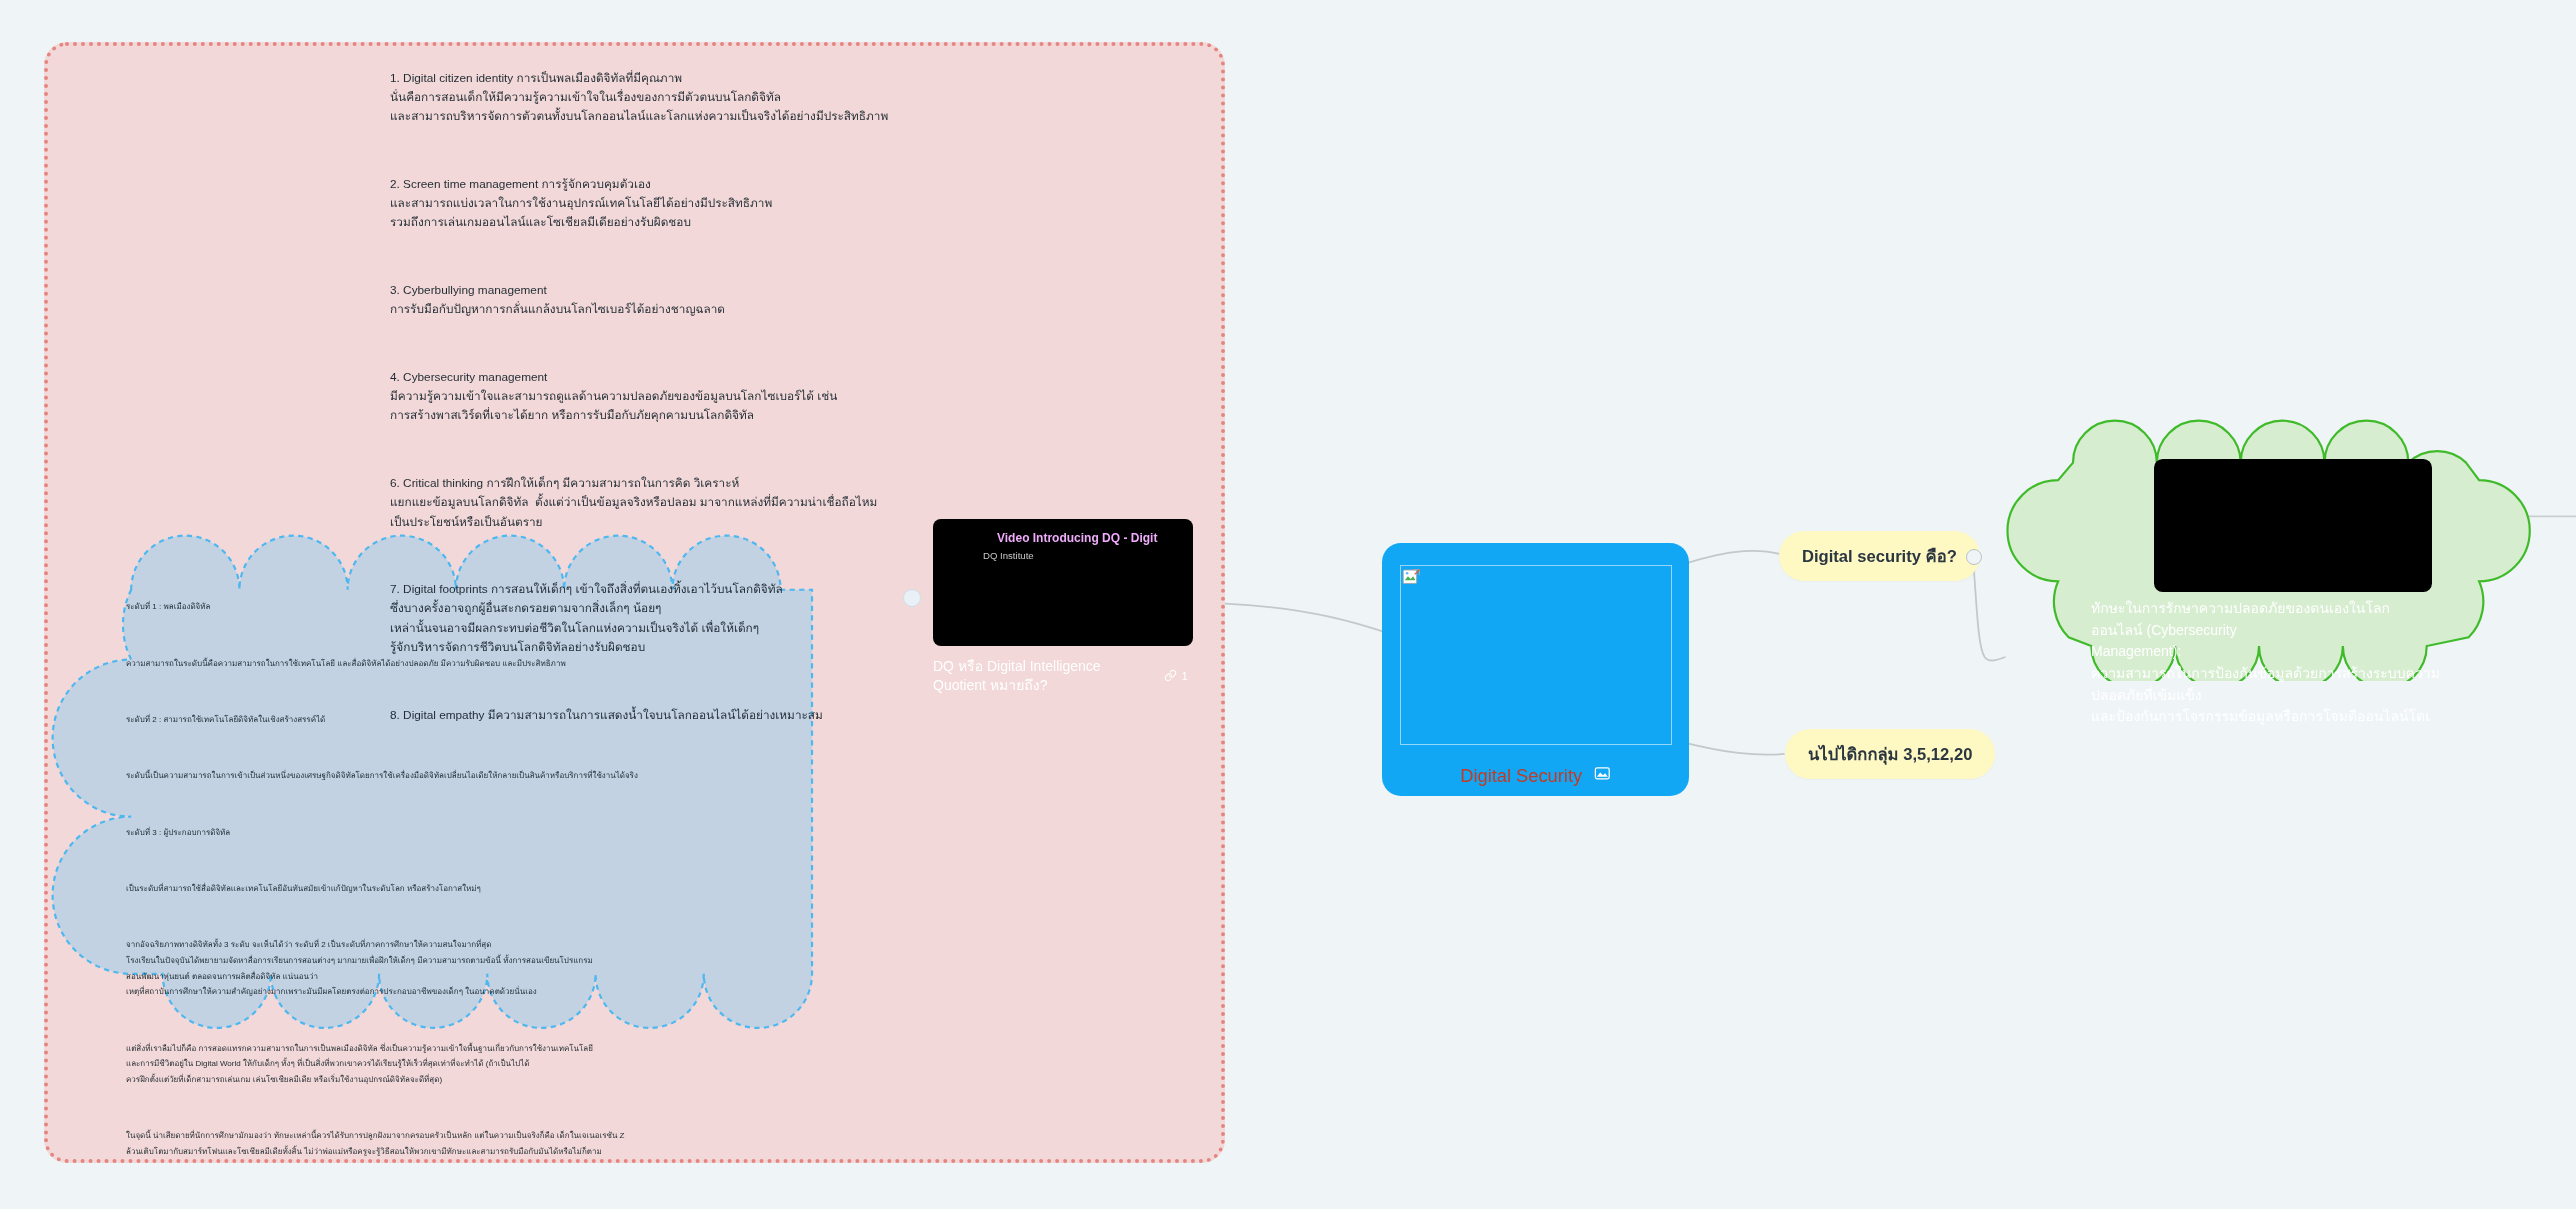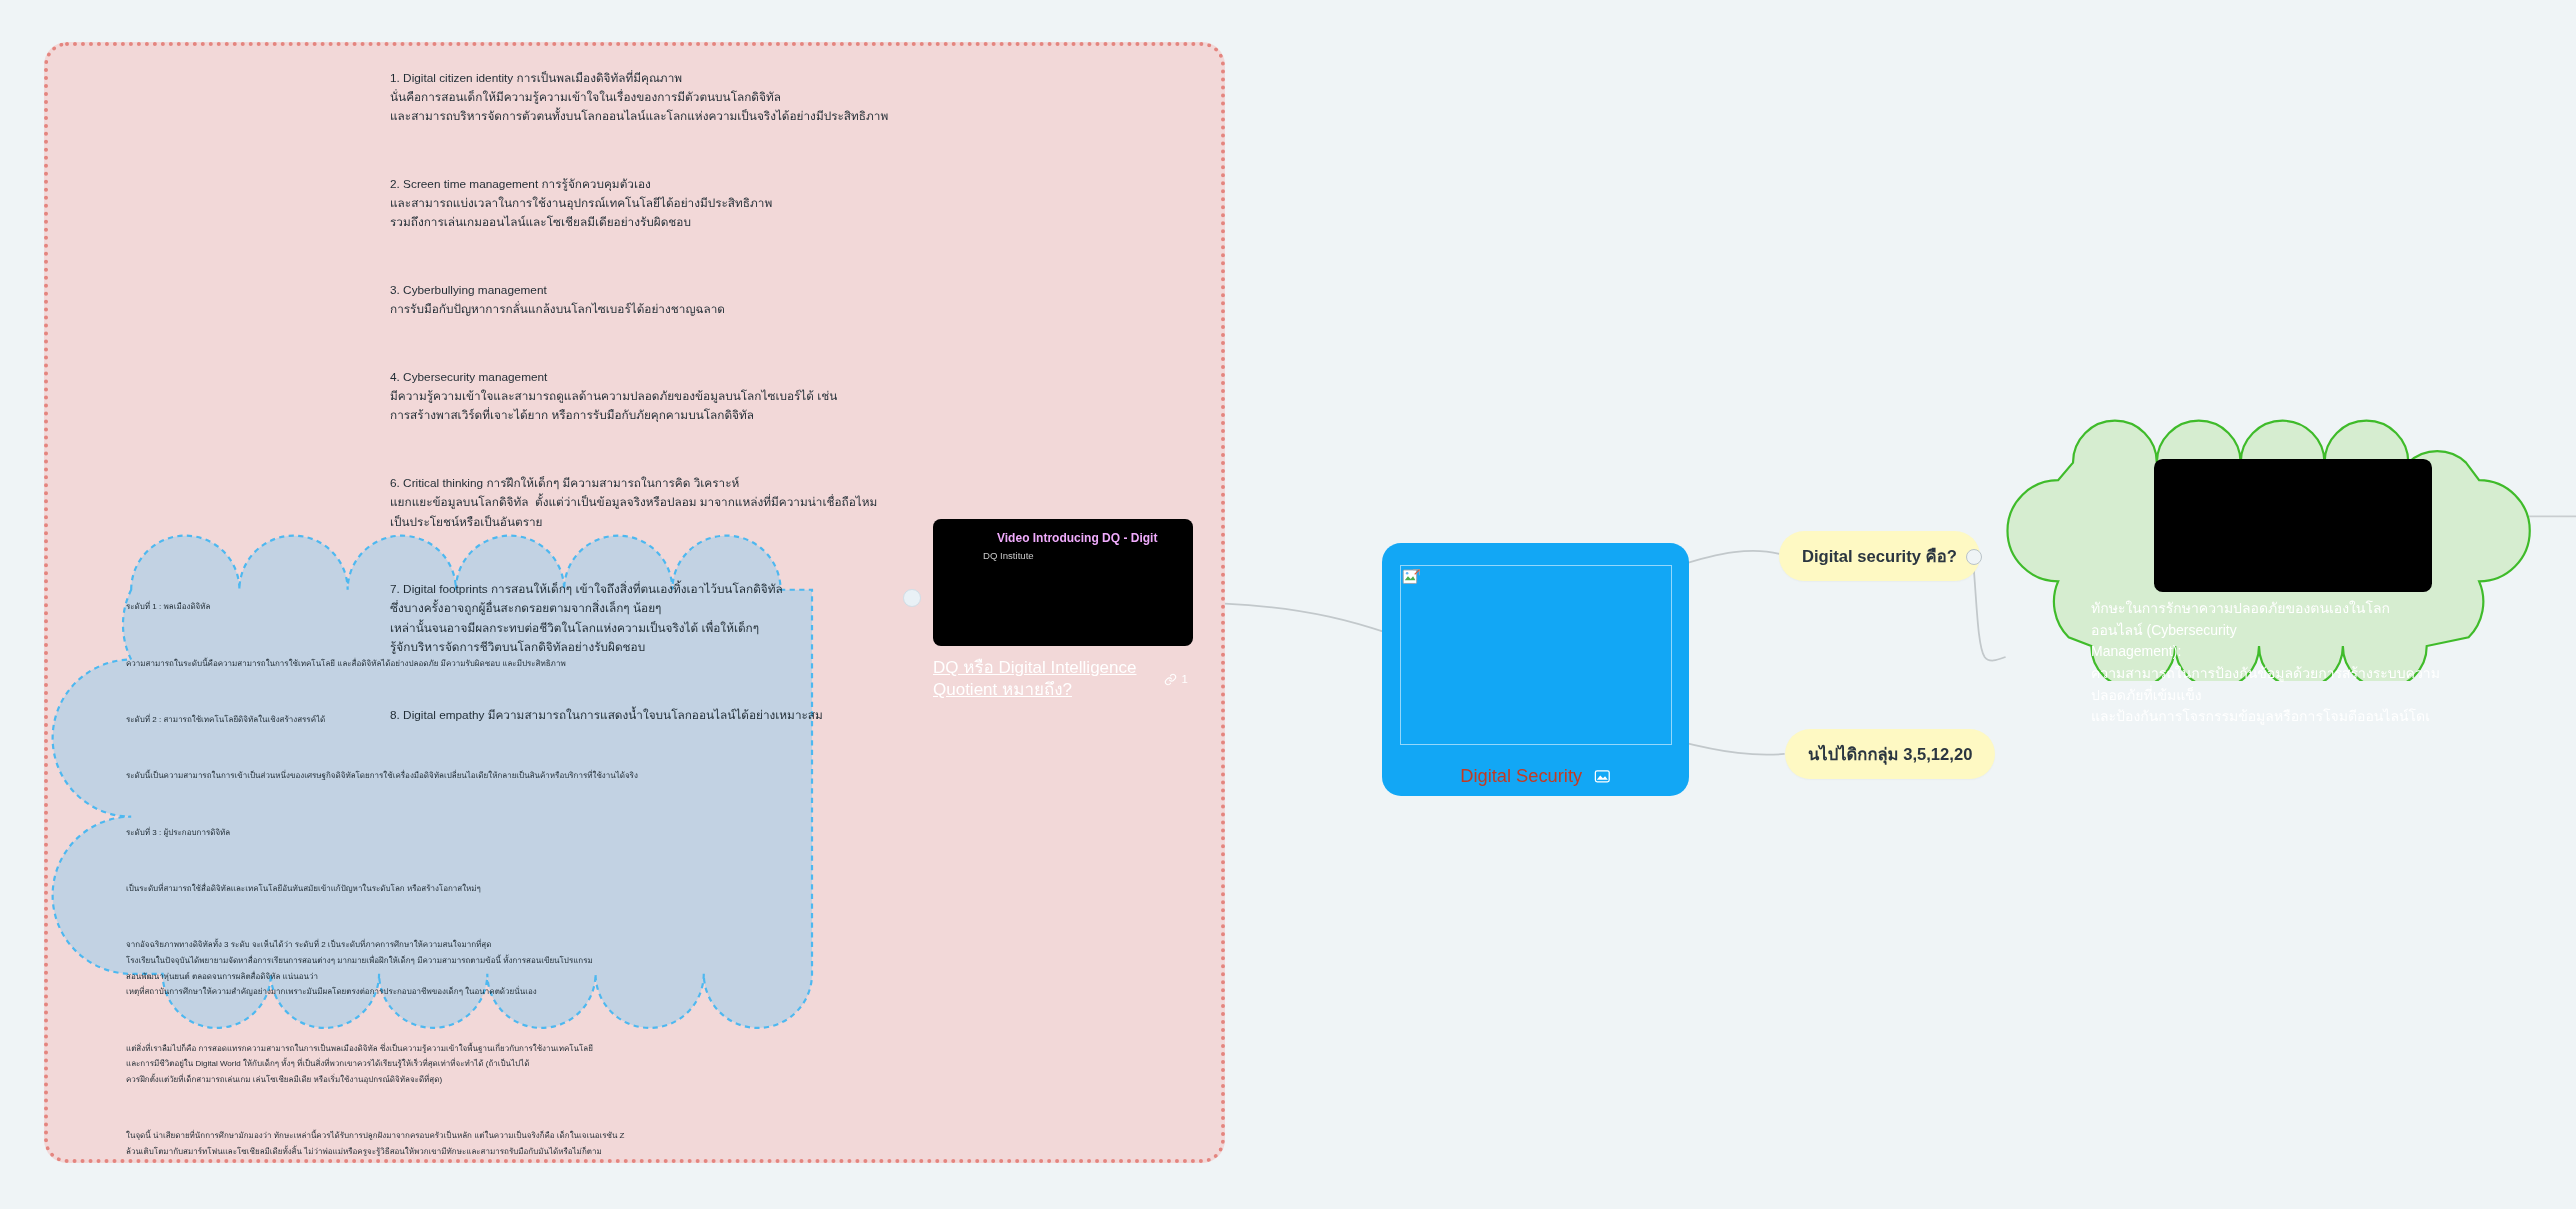--- a/index.html
+++ b/index.html
@@ -115,25 +115,24 @@
   }
   #video-caption-row {
     display: flex;
     align-items: center;
     justify-content: space-between;
     margin-top: 11.4px;
     padding-right: 5.2px;
   }
   #video-caption {
     color: #ffffff;
-    font-size: 17px;
+    font-size: 14px;
     line-height: 1.3;
     font-weight: 500;
     max-width: 205px;
-    text-decoration: underline;
   }
   .link-badge {
     display: flex;
     align-items: center;
     gap: 4.4px;
     color: #ffffff;
     font-size: 11.4px;
     white-space: nowrap;
   }
   .link-badge svg { display: block; }
@@ -177,21 +176,21 @@
     top: 1.7px;
     width: 19px;
     height: 19px;
   }
   #central-label-row {
     position: absolute;
     left: 0;
     right: 0;
     bottom: 8.7px;
     display: flex;
-    align-items: center;
+    align-items: flex-start;
     justify-content: center;
     gap: 12px;
     margin-top: 43px;
   }
   #central-label {
     color: #c43a22;
     font-size: 18.3px;
   }
   #central-img-glyph { display: block; }
 

